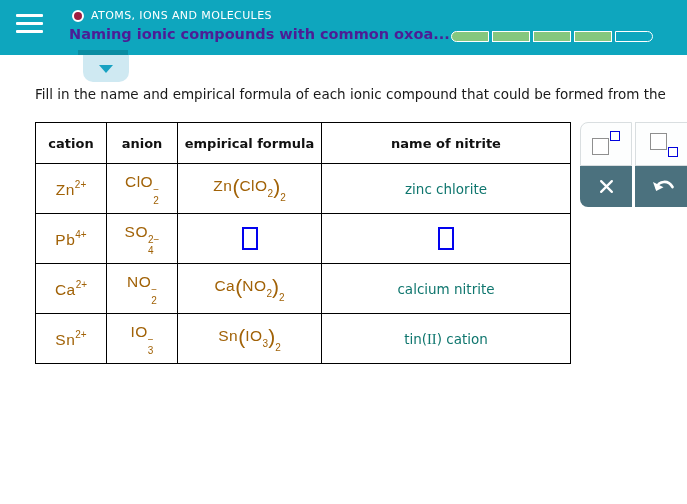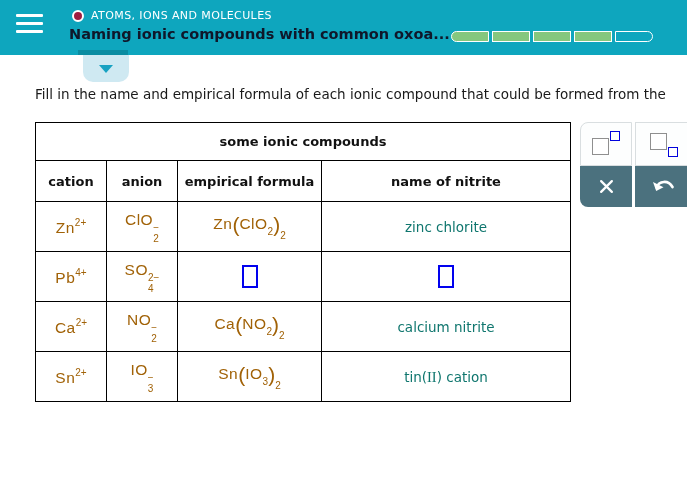--- a/index.html
+++ b/index.html
@@ -8,21 +8,21 @@
     background:#ffffff;font-family:"DejaVu Sans","Liberation Sans",sans-serif;
     -webkit-font-smoothing:antialiased;
   }
   
   .topbar{position:absolute;left:0;top:0;width:687px;height:55px;background:#0ea6be;}
   .hamburger{position:absolute;left:16px;top:14px;width:27px;height:19px;cursor:pointer;}
   .hamburger .bar{width:27px;height:3px;background:#ffffff;border-radius:1px;margin-bottom:5px;}
   .topic-row{position:absolute;left:72px;top:9px;display:flex;align-items:center;}
   .red-dot{width:8px;height:8px;background:#9e1d40;border:2px solid #ffffff;border-radius:50%;margin-right:7px;}
   .topic-label{color:#ffffff;font-size:11px;letter-spacing:0.4px;}
-  .lesson-title{position:absolute;left:69px;top:26px;color:#0f172a;font-size:14.5px;font-weight:bold;}
+  .lesson-title{position:absolute;left:69px;top:26px;color:#4c1d95;font-size:14.5px;font-weight:bold;}
   .progress-bar{position:absolute;left:451px;top:31px;display:flex;gap:3px;}
   .seg{width:36px;height:9px;border:1.5px solid #ffffff;background:transparent;}
   .seg.filled{background:#85c77e;}
   .seg:first-child{border-radius:6px 0 0 6px;}
   .seg:last-child{border-radius:0 6px 6px 0;}
   
   .tab-shadow{position:absolute;left:78px;top:50px;width:50px;height:5px;background:#0a8ca1;}
   .collapse-tab{position:absolute;left:83px;top:55px;width:46px;height:27px;background:#cfe9f2;
     border-radius:0 0 10px 10px;display:flex;align-items:center;justify-content:center;cursor:pointer;}
   .chevron-down{width:0;height:0;border-left:7px solid transparent;border-right:7px solid transparent;
@@ -91,23 +91,20 @@
 
 <div class="tab-shadow"></div>
 <div class="collapse-tab">
   <div class="chevron-down"></div>
 </div>
 
 <div class="instruction">Fill in the name and empirical formula of each ionic compound that could be formed from the</div>
 
 <table class="compounds">
   <tbody>
-      <tr class="row-title">
-    <th colspan="4">some ionic compounds</th>
-  </tr>
   <tr class="row-head">
     <th class="col-cation">cation</th>
     <th class="col-anion">anion</th>
     <th class="col-formula">empirical formula</th>
     <th class="col-name">name of nitrite</th>
   </tr>
 
   <tr class="row-data">
     <td><span class="chem"><span>Zn</span><sup>2+</sup></span></td>
     <td><span class="chem"><span>ClO</span><span class="stack">

